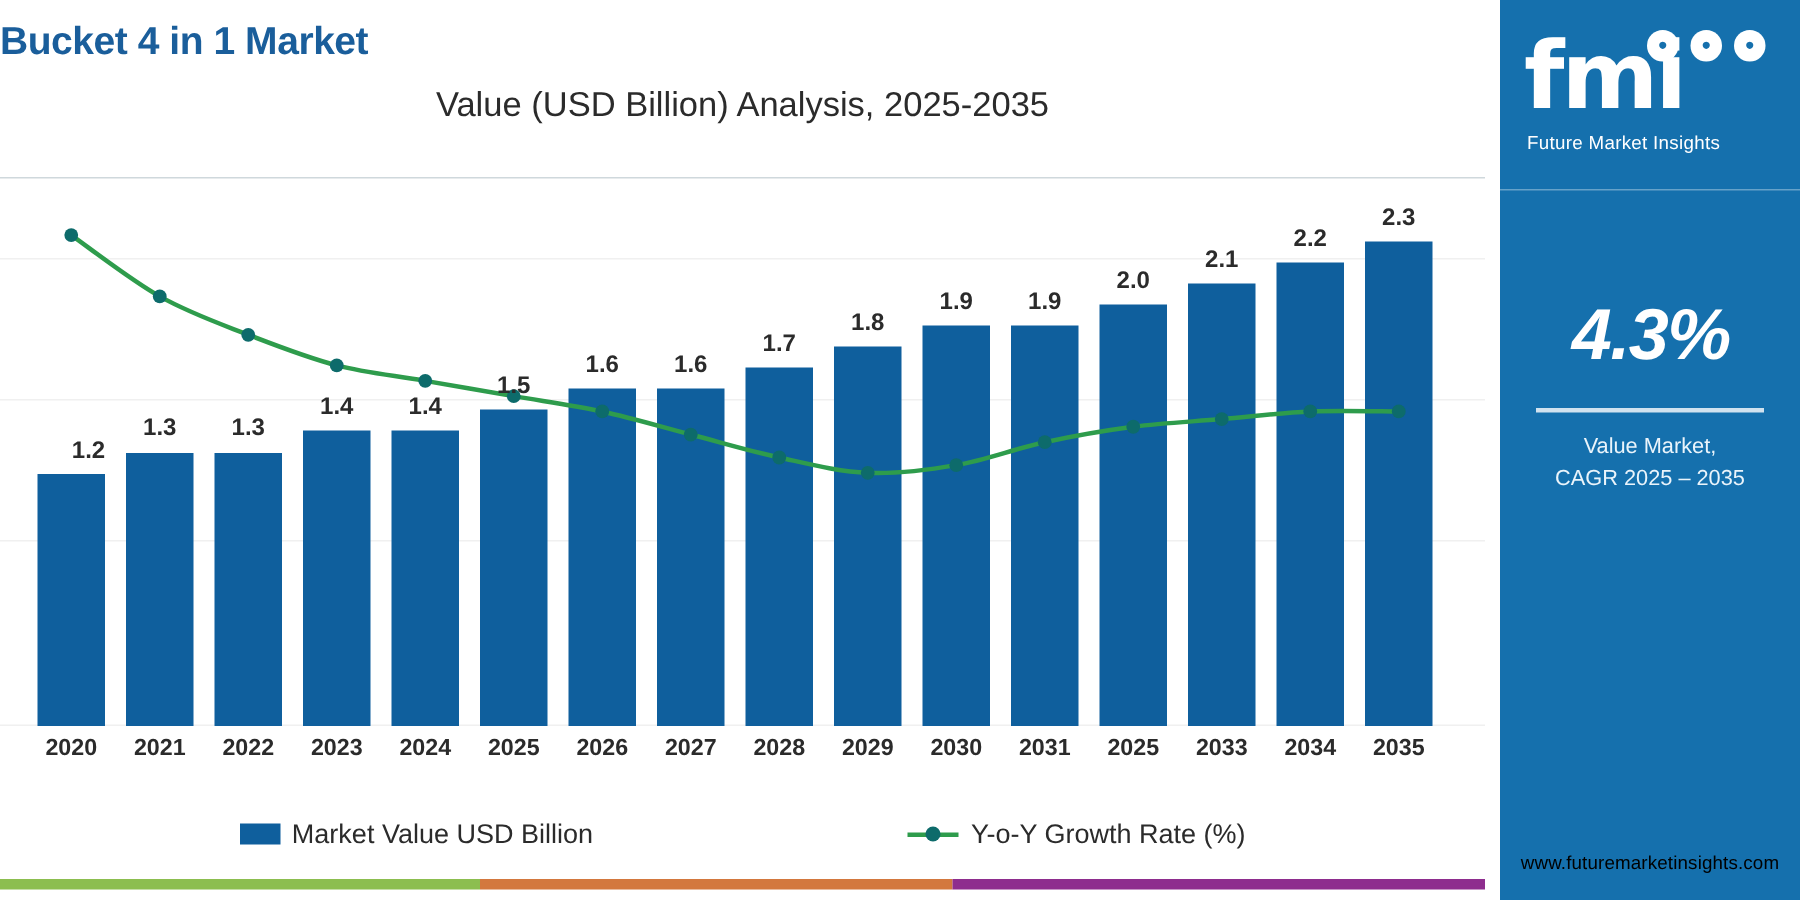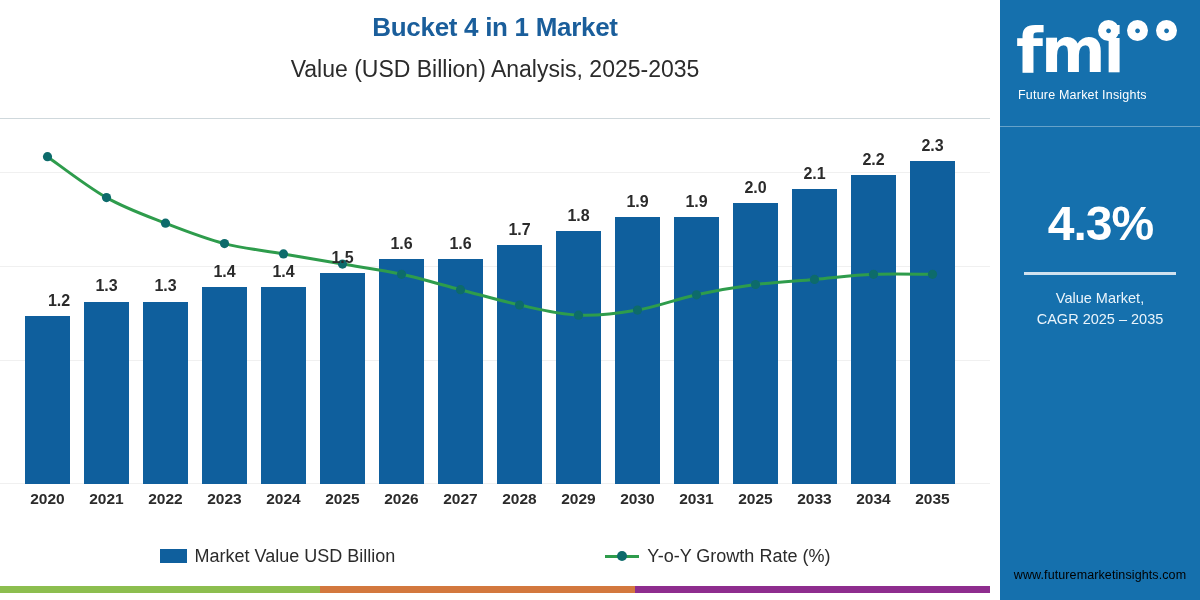--- a/index.html
+++ b/index.html
@@ -14,21 +14,20 @@
   
   .chart-region {
     position: absolute; left: 0; top: 0;
     width: 990px; height: 600px;
     background: #ffffff;
   }
 
   .header { position: absolute; left: 0; top: 0; width: 990px; height: 118px; }
   .chart-title {
     position: absolute; top: 12px; left: 0; width: 990px;
-    text-align: center;
     font-size: 26px; font-weight: bold; letter-spacing: -0.3px;
     color: #1A5E9B;
   }
   .chart-subtitle {
     position: absolute; top: 56px; left: 0; width: 990px;
     text-align: center;
     font-size: 23px; font-weight: normal; color: #2B2B2B;
   }
   .header-rule {
     position: absolute; left: 0; top: 118px; width: 990px; height: 1px;
@@ -130,21 +129,21 @@
     display: flex; align-items: center; justify-content: center;
     font-size: 11px; color: #1570AD; line-height: 1;
   }
   .panel-divider {
     position: absolute; left: 0; top: 126px; width: 200px; height: 1px;
     background: rgba(255,255,255,0.35);
   }
   .cagr-value {
     position: absolute; top: 196px; left: 0; width: 201px;
     text-align: center;
-    font-size: 48px; font-weight: bold; color: #ffffff; letter-spacing: -1px;
+    font-size: 48px; font-weight: bold; color: #ffffff; letter-spacing: -1px; font-style: italic;
   }
   .cagr-rule {
     position: absolute; top: 272px; left: 24px; width: 152px; height: 3px;
     background: rgba(255,255,255,0.8);
   }
   .cagr-caption {
     position: absolute; top: 288px; left: 0; width: 200px;
     text-align: center;
     font-size: 14.5px; color: #EAF4FB; line-height: 21px;
   }

